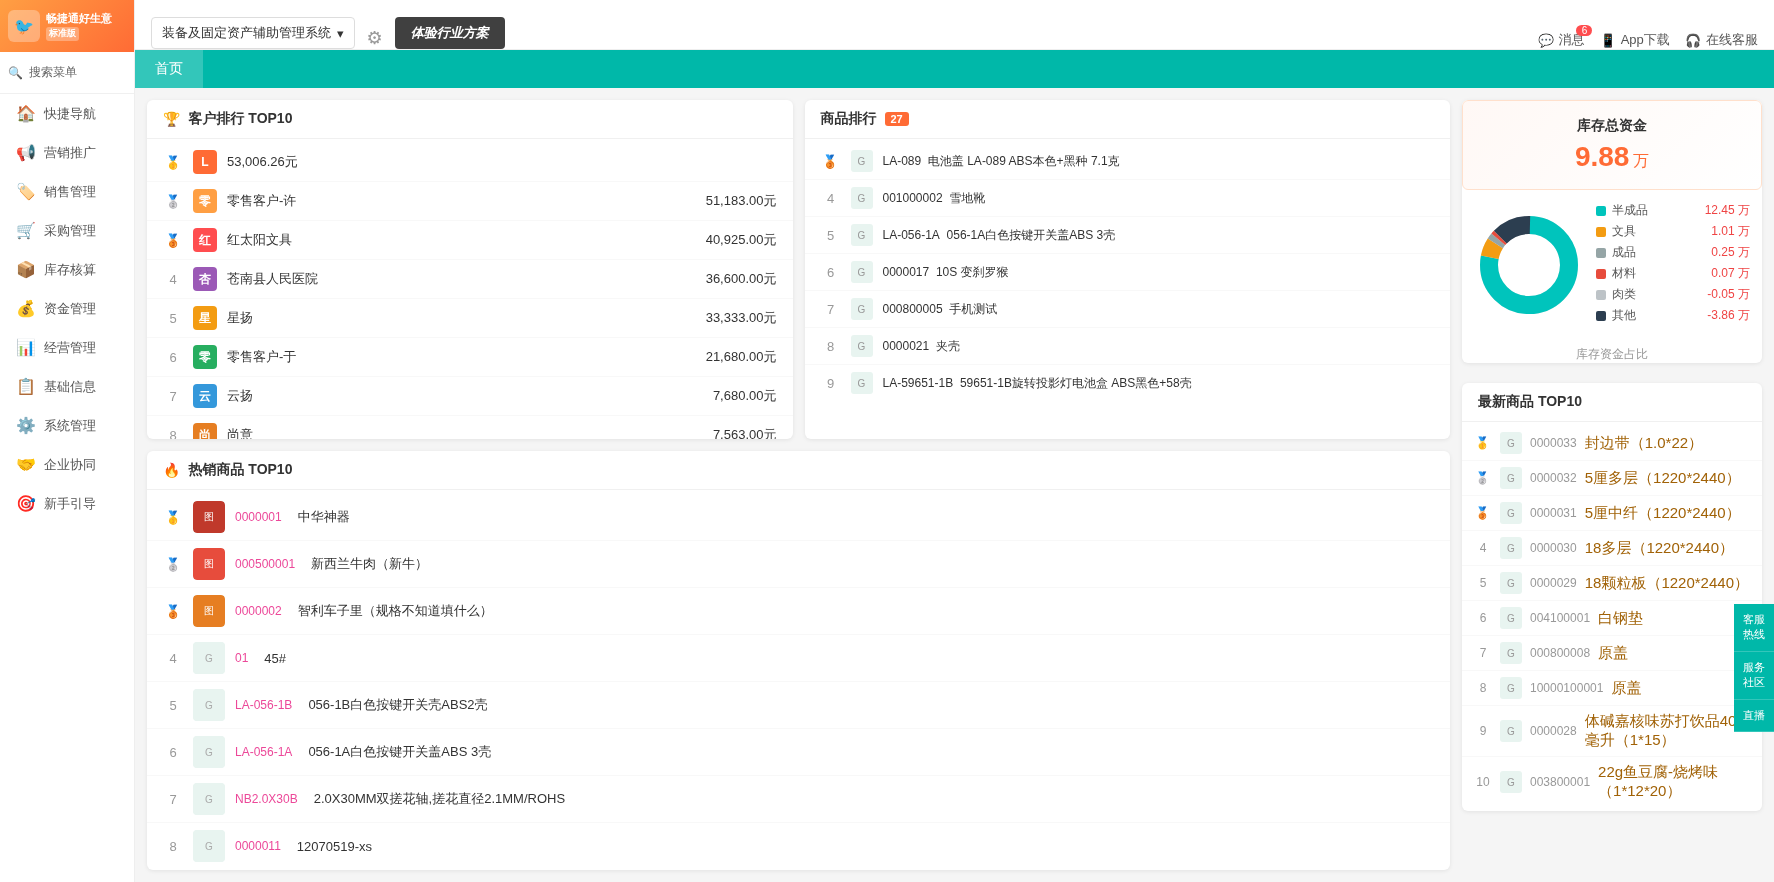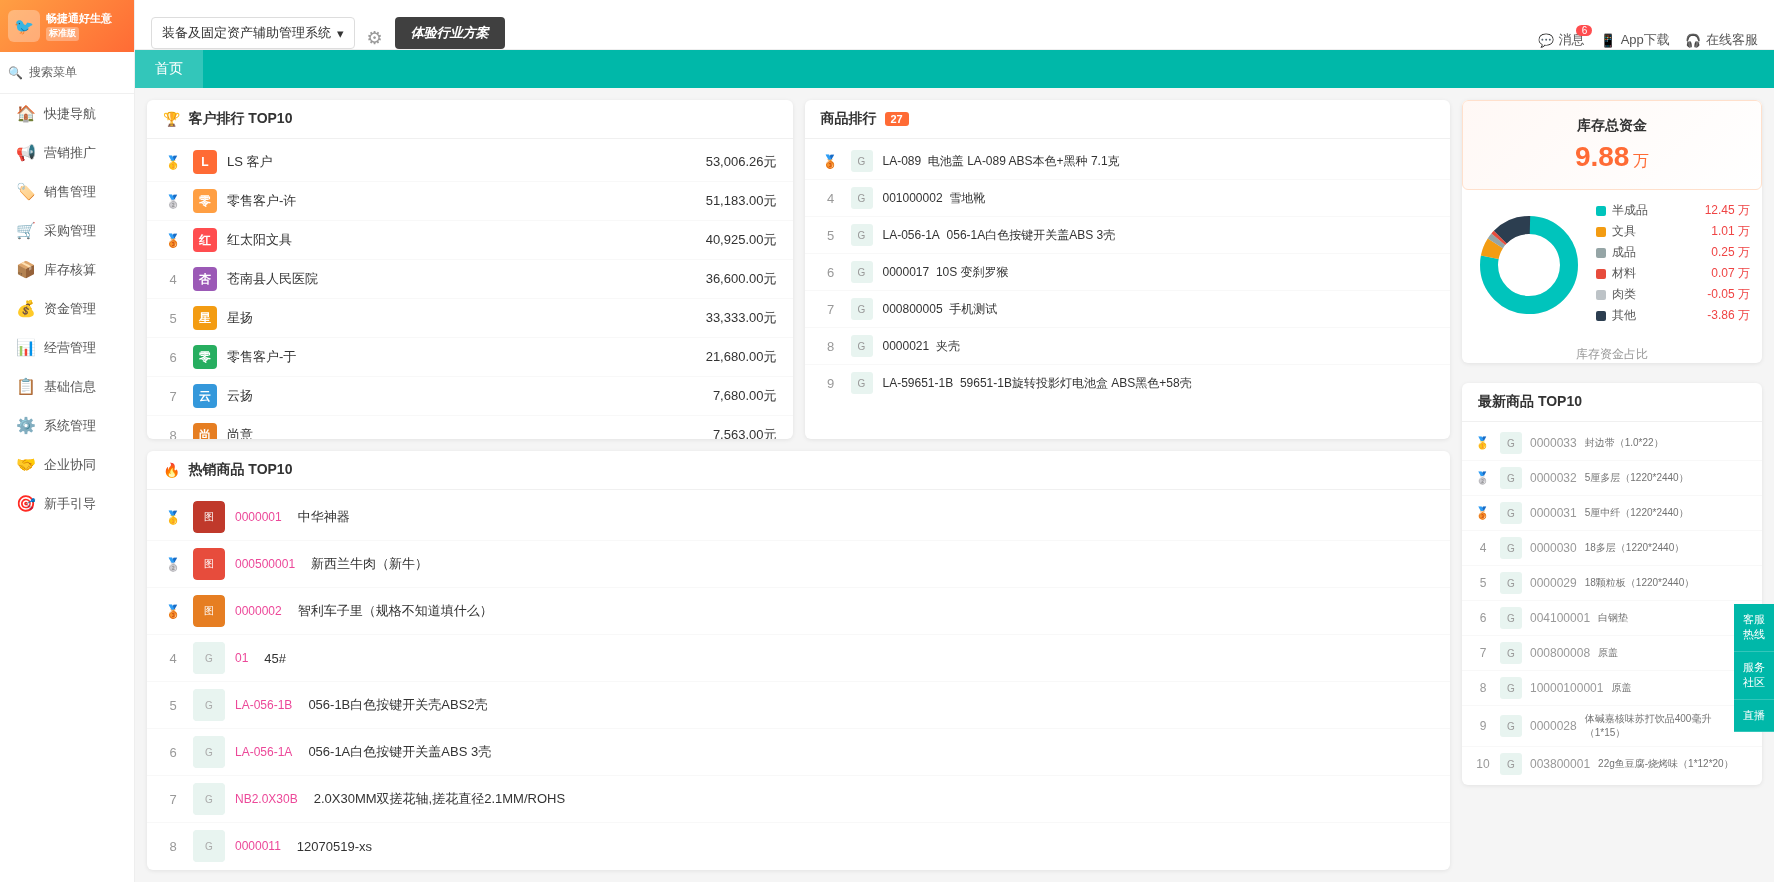--- a/index.html
+++ b/index.html
@@ -213,21 +213,21 @@
       display: flex; align-items: center; gap: 8px;
       padding: 6px 12px; border-bottom: 1px solid #f8f8f8;
     }
     .latest-product-item:last-child { border-bottom: none; }
     .lp-rank { width: 18px; text-align: center; color: #999; font-size: 12px; }
     .lp-rank.top1 { color: #ff6b35; }
     .lp-rank.top2 { color: #ff9f43; }
     .lp-rank.top3 { color: #ffd700; }
     .lp-icon { width: 22px; height: 22px; background: #e8f4f0; border-radius: 3px; flex-shrink: 0; display: flex; align-items: center; justify-content: center; font-size: 10px; color: #999; }
     .lp-code { color: #999; font-size: 12px; }
-    .lp-name { color: #737373; font-size: 10px; flex: 1; }
+    .lp-name { color: #a16207; font-size: 15px; flex: 1; }
 
     
     .float-buttons {
       position: fixed;
       right: 0;
       bottom: 150px;
       display: flex;
       flex-direction: column;
       gap: 0;
     }
@@ -351,21 +351,20 @@
 
         <div class="card">
           <div class="card-header">
             <span style="color:#ffd700">🏆</span>
             <span>客户排行 TOP10</span>
           </div>
           <div class="ranking-list scrollable" id="customer-list">
               <div class="ranking-item">
     <span class="rank-num top1">🥇</span>
     <div class="rank-icon" style="background:#ff6b35">L</div>
-    <span class="rank-name">LS 客户</span>
     <span class="rank-amount">53,006.26元</span>
   </div>
               <div class="ranking-item">
     <span class="rank-num top2">🥈</span>
     <div class="rank-icon" style="background:#ff9f43">零</div>
     <span class="rank-name">零售客户-许</span>
     <span class="rank-amount">51,183.00元</span>
   </div>
               <div class="ranking-item">
     <span class="rank-num top3">🥉</span>

